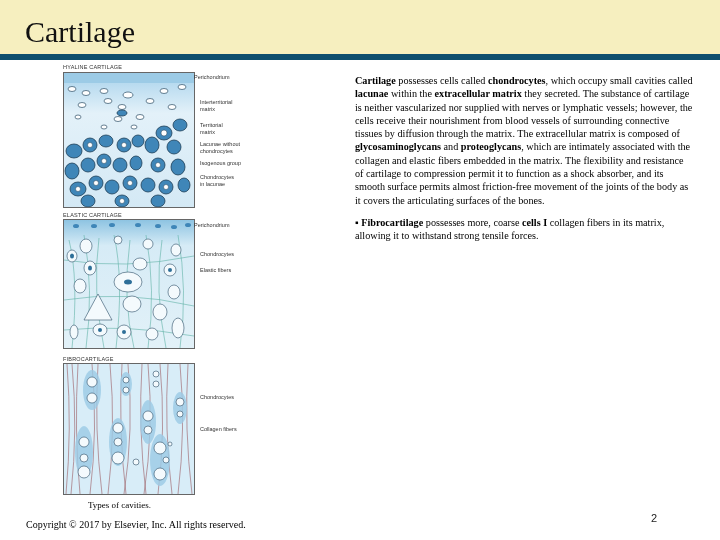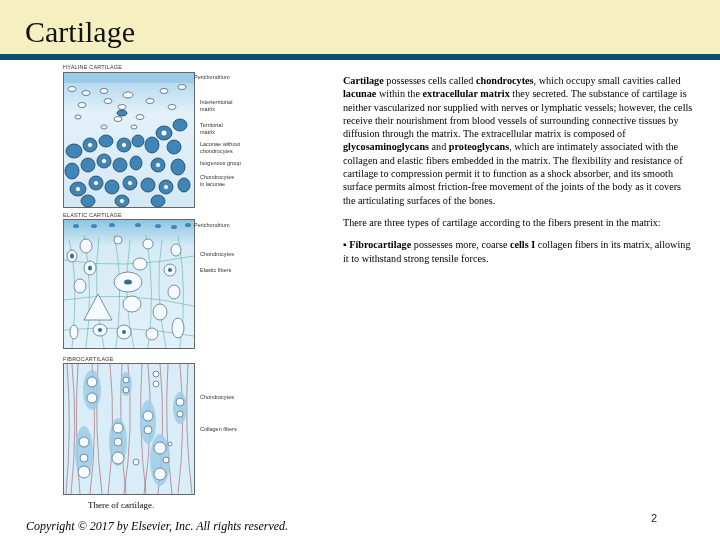--- a/index.html
+++ b/index.html
@@ -32,34 +32,34 @@
     .panel svg { display: block; }
     .callout {
       position: absolute; font-family: "Liberation Sans", sans-serif; font-size: 5.5px;
       line-height: 6.5px; color: #333; white-space: pre-line;
     }
     .caption {
       position: absolute; left: 88px; top: 500px; font-size: 9px;
       font-family: "Liberation Serif", serif;
     }
     .copyright {
-      position: absolute; left: 26px; top: 519px; font-size: 12px; font-style: italic;
+      position: absolute; left: 26px; top: 519px; font-size: 10px; 
       font-family: "Liberation Serif", serif;
     }
     .pagenum {
       position: absolute; left: 651px; top: 512px; font-size: 11px;
       font-family: "Liberation Sans", sans-serif; color: #222;
     }
     
     .body-text {
       position: absolute; left: 343px; top: 74px; width: 350px;
       font-family: "Liberation Serif", serif; font-size: 10.2px; line-height: 13.3px;
       text-align: left;
     }
-    .body-text p { margin: 0 0 9px 0; }
+    .body-text p { margin: 0 0 9px 12px; }
     .body-text b { font-weight: bold; }
   </style>
 </head>
 <body>
 
 <div class="header">
   <div class="title">Cartilage</div>
 </div>
 <div class="rule"></div>
 
@@ -268,21 +268,20 @@
           <circle cx="92" cy="20" r="3"></circle>
           <circle cx="106" cy="80" r="2"></circle>
           <circle cx="72" cy="98" r="3"></circle>
       </g>
     </svg>
   </div>
   <div class="callout" style="left:200px;top:394px;">Chondrocytes</div>
   <div class="callout" style="left:200px;top:426px;">Collagen fibers</div>
 </div>
 
-<div class="caption">There of cartilage.</div>
+<div class="caption">Types of cavities.</div>
 <div class="copyright">Copyright © 2017 by Elsevier, Inc. All rights reserved.</div>
 <div class="pagenum">2</div>
 
 <div class="body-text">
   <p><b>Cartilage</b><span> possesses cells called </span><b>chondrocytes</b><span>, which occupy small cavities called </span><b>lacunae</b><span> within the </span><b>extracellular matrix</b><span> they secreted. The substance of cartilage is neither vascularized nor supplied with nerves or lymphatic vessels; however, the cells receive their nourishment from blood vessels of surrounding connective tissues by diffusion through the matrix. The extracellular matrix is composed of </span><b>glycosaminoglycans</b><span> and </span><b>proteoglycans</b><span>, which are intimately associated with the collagen and elastic fibers embedded in the matrix. The flexibility and resistance of cartilage to compression permit it to function as a shock absorber, and its smooth surface permits almost friction-free movement of the joints of the body as it covers the articulating surfaces of the bones.</span></p>
-  <p>There are three types of cartilage according to the fibers present in the matrix:</p>
   <p><span>▪ </span><b>Fibrocartilage</b><span> possesses more, coarse </span><b>cells I</b><span> collagen fibers in its matrix, allowing it to withstand strong tensile forces.</span></p>
 </div>
 
 </body></html>

